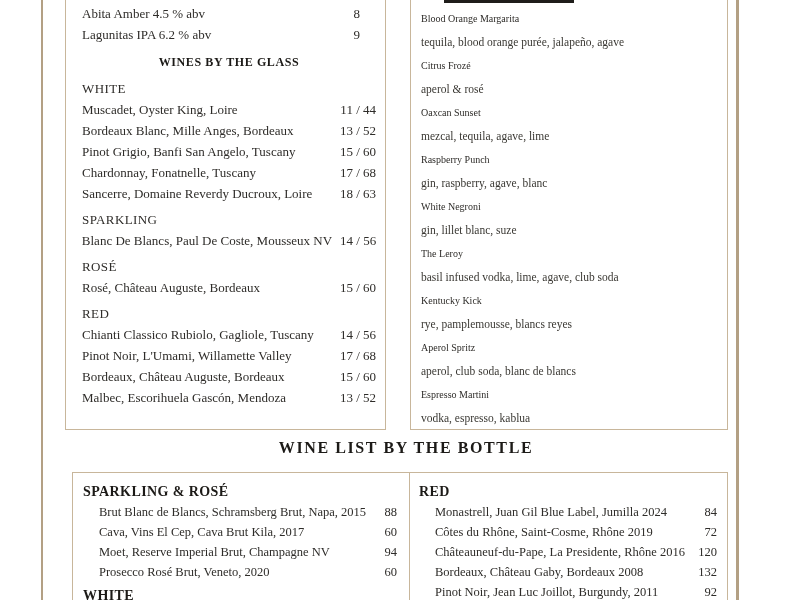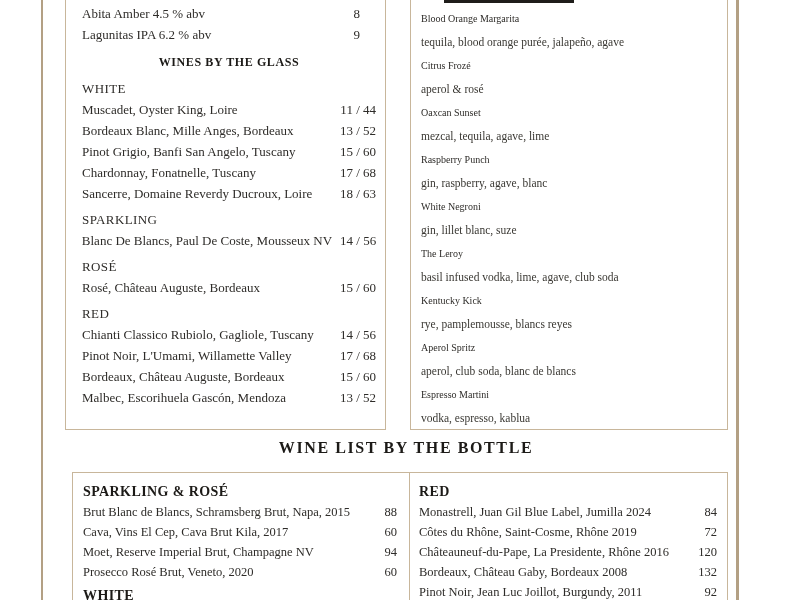--- a/index.html
+++ b/index.html
@@ -28,21 +28,21 @@
   .c-name{line-height:24px;font-size:10px;}
   .c-ing{line-height:23px;font-size:11.5px;color:#3a3833;}
   .sliver{position:absolute;top:15px;left:33px;width:130px;height:2.5px;background:#1f1d1a;}
 
   .bottle-heading{
     position:absolute;left:41px;top:439px;width:694px;text-align:center;
     font-size:16px;font-weight:bold;letter-spacing:1.6px;color:#1c1a17;margin-left:18px;
   }
   .b-head{line-height:20px;font-size:14px;font-weight:bold;letter-spacing:.4px;color:#1c1a17;}
   .b-head.second{margin-top:4px;}
-  .b-row{display:flex;justify-content:space-between;line-height:20px;font-size:12.5px;white-space:nowrap;}
+  .b-row{display:flex;justify-content:space-between;line-height:20px;font-size:12.5px;white-space:nowrap;margin-left:16px;}
   .price{margin-left:auto;padding-left:8px;}
 </style>
 </head>
 <body>
 
 <div class="outer-frame"></div>
 
 <section class="box" id="glass-box">
   <div class="g-row beer">
     <span>Abita Amber  4.5 %  abv</span>

